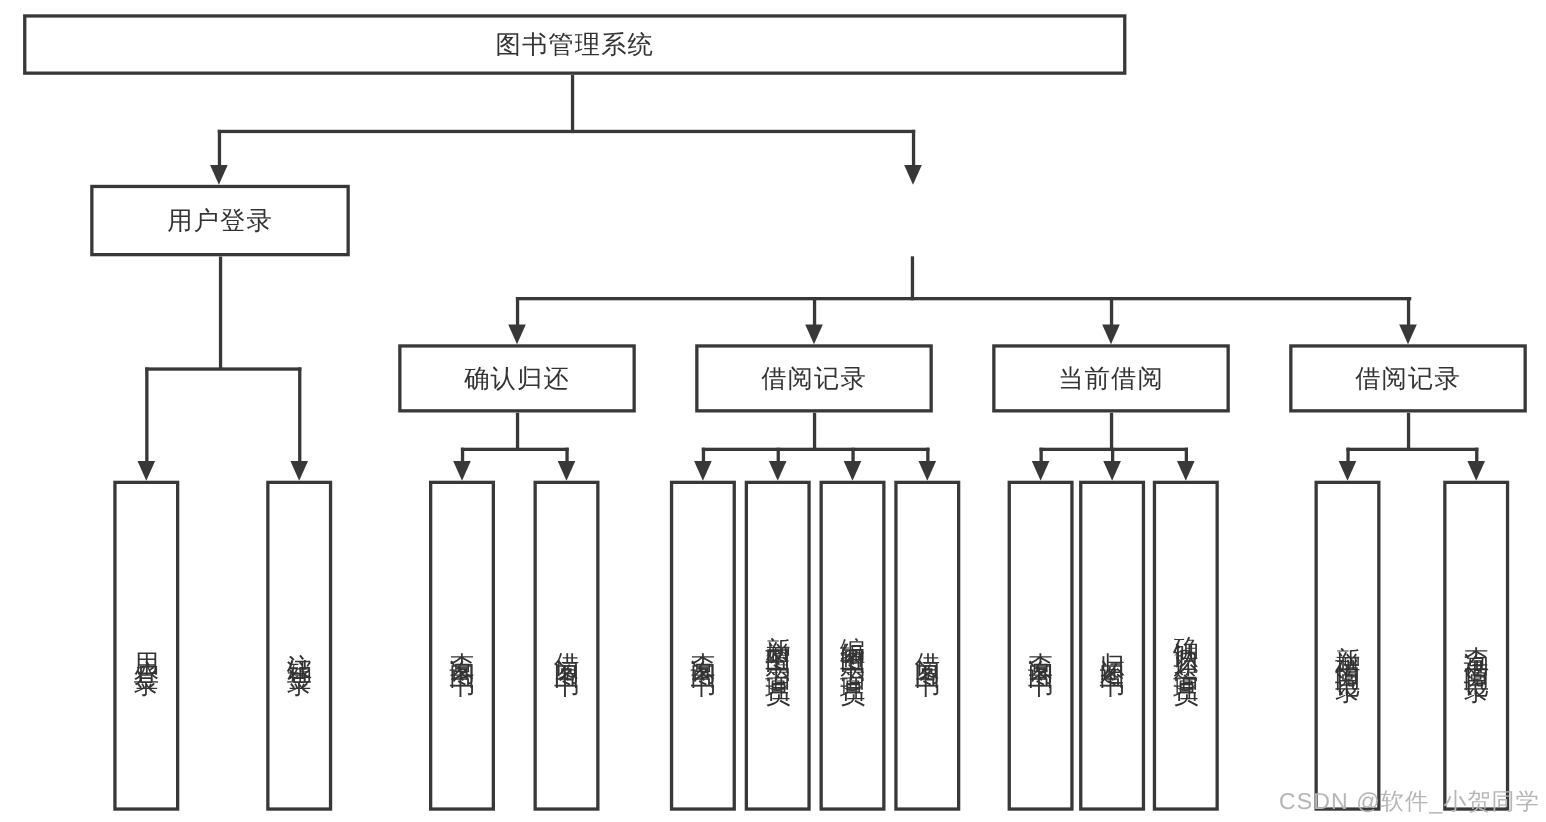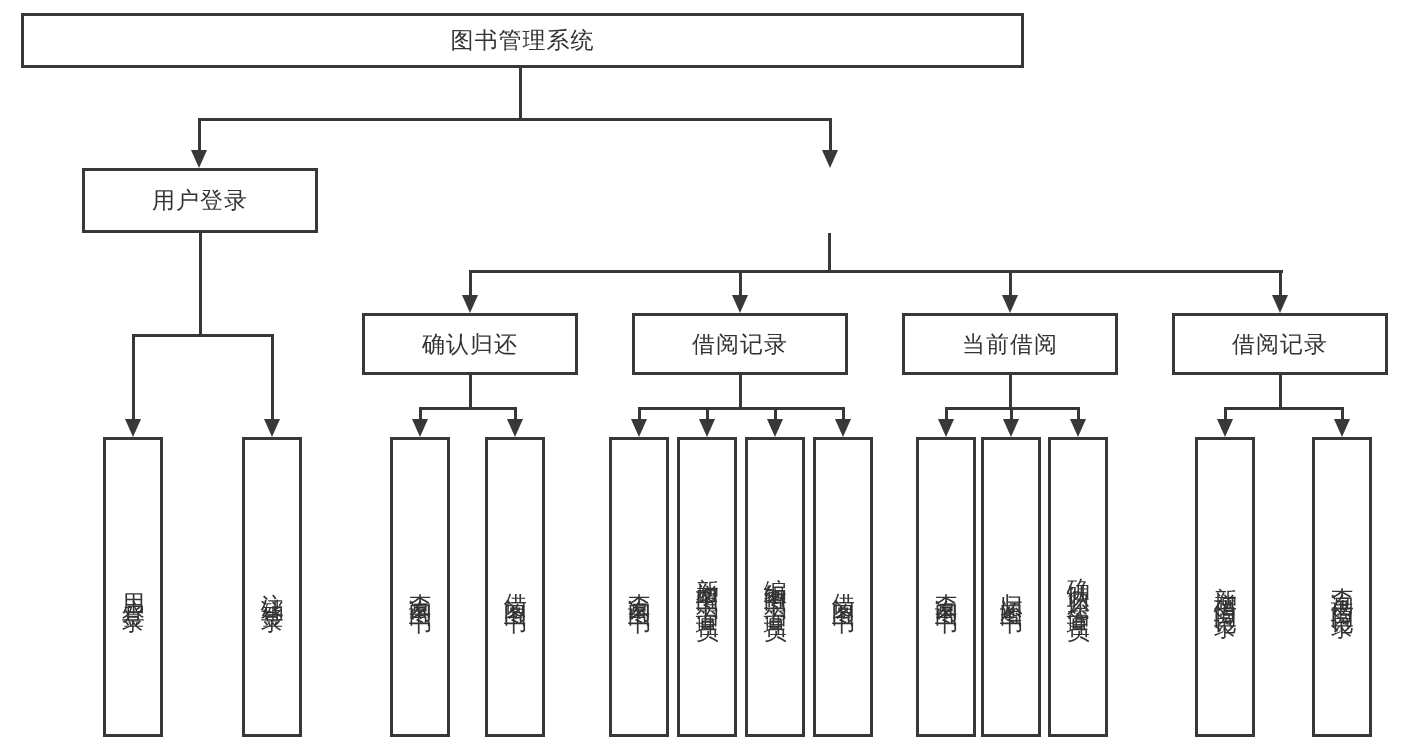--- a/index.html
+++ b/index.html
@@ -211,14 +211,15 @@
     <span class="vtext">确认归还（管理员）</span>
   </div>
 
   <div class="leaf-box" style="left:1195px">
     <span class="vtext">新增借阅记录</span>
   </div>
   <div class="leaf-box" style="left:1312px">
     <span class="vtext">查询借阅记录</span>
   </div>
 
+  <div class="watermark">CSDN @软件_小贺同学</div>
 
 </div>
 
 </body></html>

